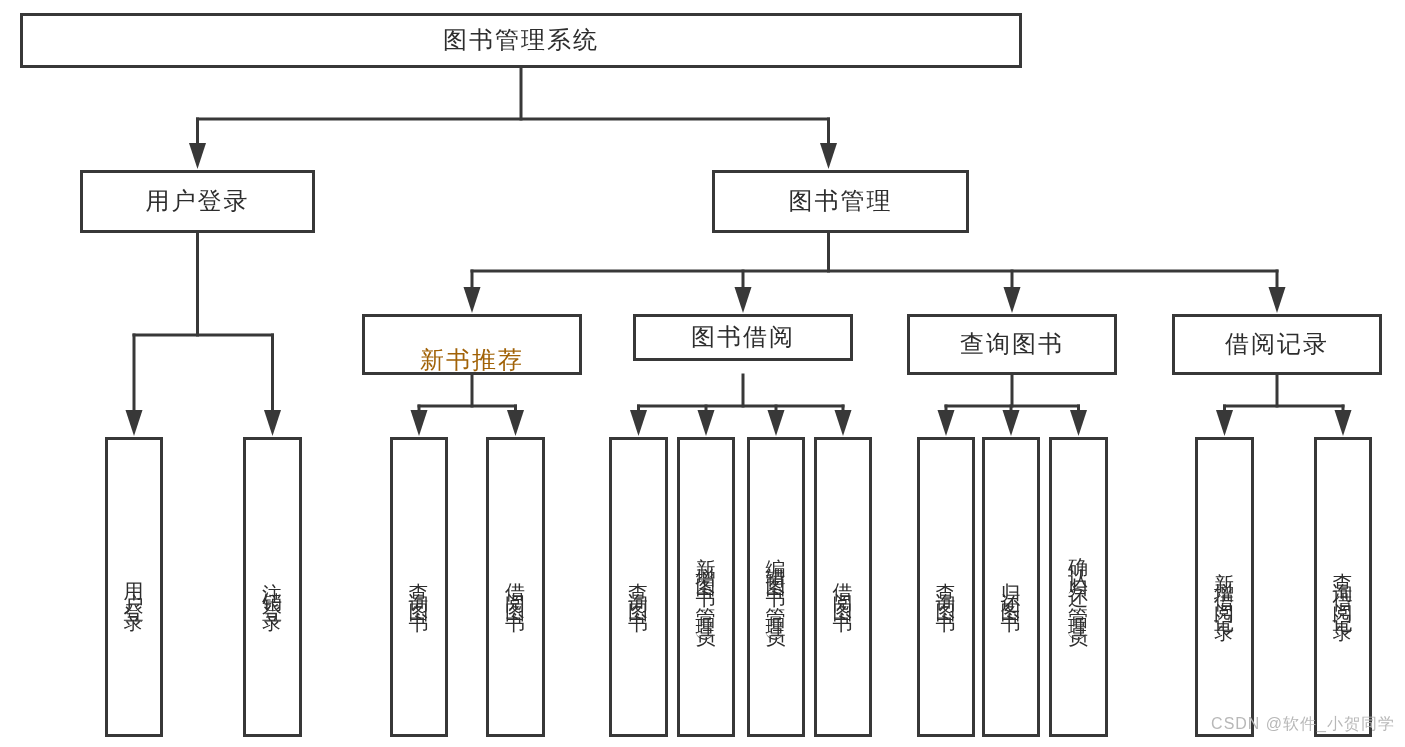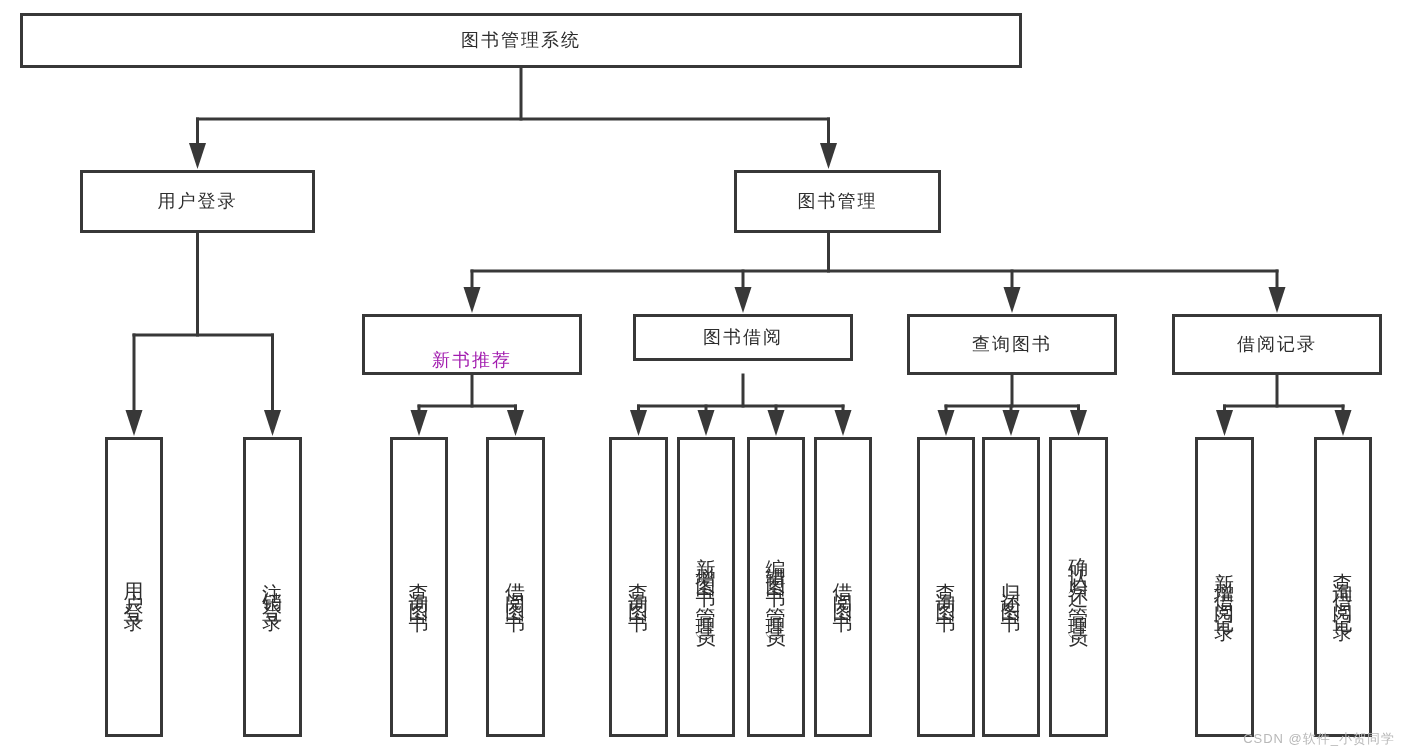--- a/index.html
+++ b/index.html
@@ -20,38 +20,38 @@
     position: absolute;
     background: #ffffff;
     border: 3px solid #383838;
     box-sizing: border-box;
     display: flex;
     align-items: center;
     justify-content: center;
     z-index: 1;
   }
   .node .lbl {
-    font-size: 18px;
+    font-size: 24px;
     color: #2d2d2d;
     letter-spacing: 2px;
     white-space: nowrap;
     line-height: 1.2;
   }
   .node.v .lbl {
     writing-mode: vertical-rl;
     text-orientation: mixed;
     font-size: 20px;
     letter-spacing: 10px;
     line-height: 1;
   }
   #watermark {
     position: absolute;
     right: 10px;
-    top: 730px;
-    font-size: 13px;
+    top: 714px;
+    font-size: 16px;
     letter-spacing: 1px;
     color: #b8b8b8;
     z-index: 2;
     white-space: nowrap;
   }
 </style>
 </head>
 <body>
 
 <div id="canvas">
@@ -109,25 +109,25 @@
       <line x1="1343" y1="406" x2="1343" y2="415" stroke="#383838" stroke-width="3" stroke-linecap="square"></line>
       <path d="M 1343 436 L 1334.5 410 L 1351.5 410 Z" fill="#383838"></path>
     </svg>
   <div id="nodes">
       <div class="node" style="left: 20px; top: 13px; width: 1002px; height: 55px; border-color: rgb(56, 56, 56);">
         <span class="lbl" style="color: rgb(45, 45, 45);">图书管理系统</span>
       </div>
       <div class="node" style="left: 80px; top: 170px; width: 235px; height: 63px; border-color: rgb(56, 56, 56);">
         <span class="lbl" style="color: rgb(45, 45, 45);">用户登录</span>
       </div>
-      <div class="node" style="left: 712px; top: 170px; width: 207px; height: 63px; border-color: rgb(56, 56, 56); margin-left: 22px;">
+      <div class="node" style="left: 712px; top: 170px; width: 257px; height: 63px; border-color: rgb(56, 56, 56);">
         <span class="lbl" style="color: rgb(45, 45, 45);">图书管理</span>
       </div>
       <div class="node" style="left: 362px; top: 314px; width: 220px; height: 61px; border-color: rgb(56, 56, 56);">
-        <span class="lbl" style="color: #a21caf; margin-top: 32px;">新书推荐</span>
+        <span class="lbl" style="color: #a16207; margin-top: 32px;">新书推荐</span>
       </div>
       <div class="node" style="left: 633px; top: 314px; width: 220px; height: 47px; border-color: rgb(56, 56, 56);">
         <span class="lbl" style="color: rgb(45, 45, 45);">图书借阅</span>
       </div>
       <div class="node" style="left: 907px; top: 314px; width: 210px; height: 61px; border-color: rgb(56, 56, 56);">
         <span class="lbl" style="color: rgb(45, 45, 45);">查询图书</span>
       </div>
       <div class="node" style="left: 1172px; top: 314px; width: 210px; height: 61px; border-color: rgb(56, 56, 56);">
         <span class="lbl" style="color: rgb(45, 45, 45);">借阅记录</span>
       </div>

